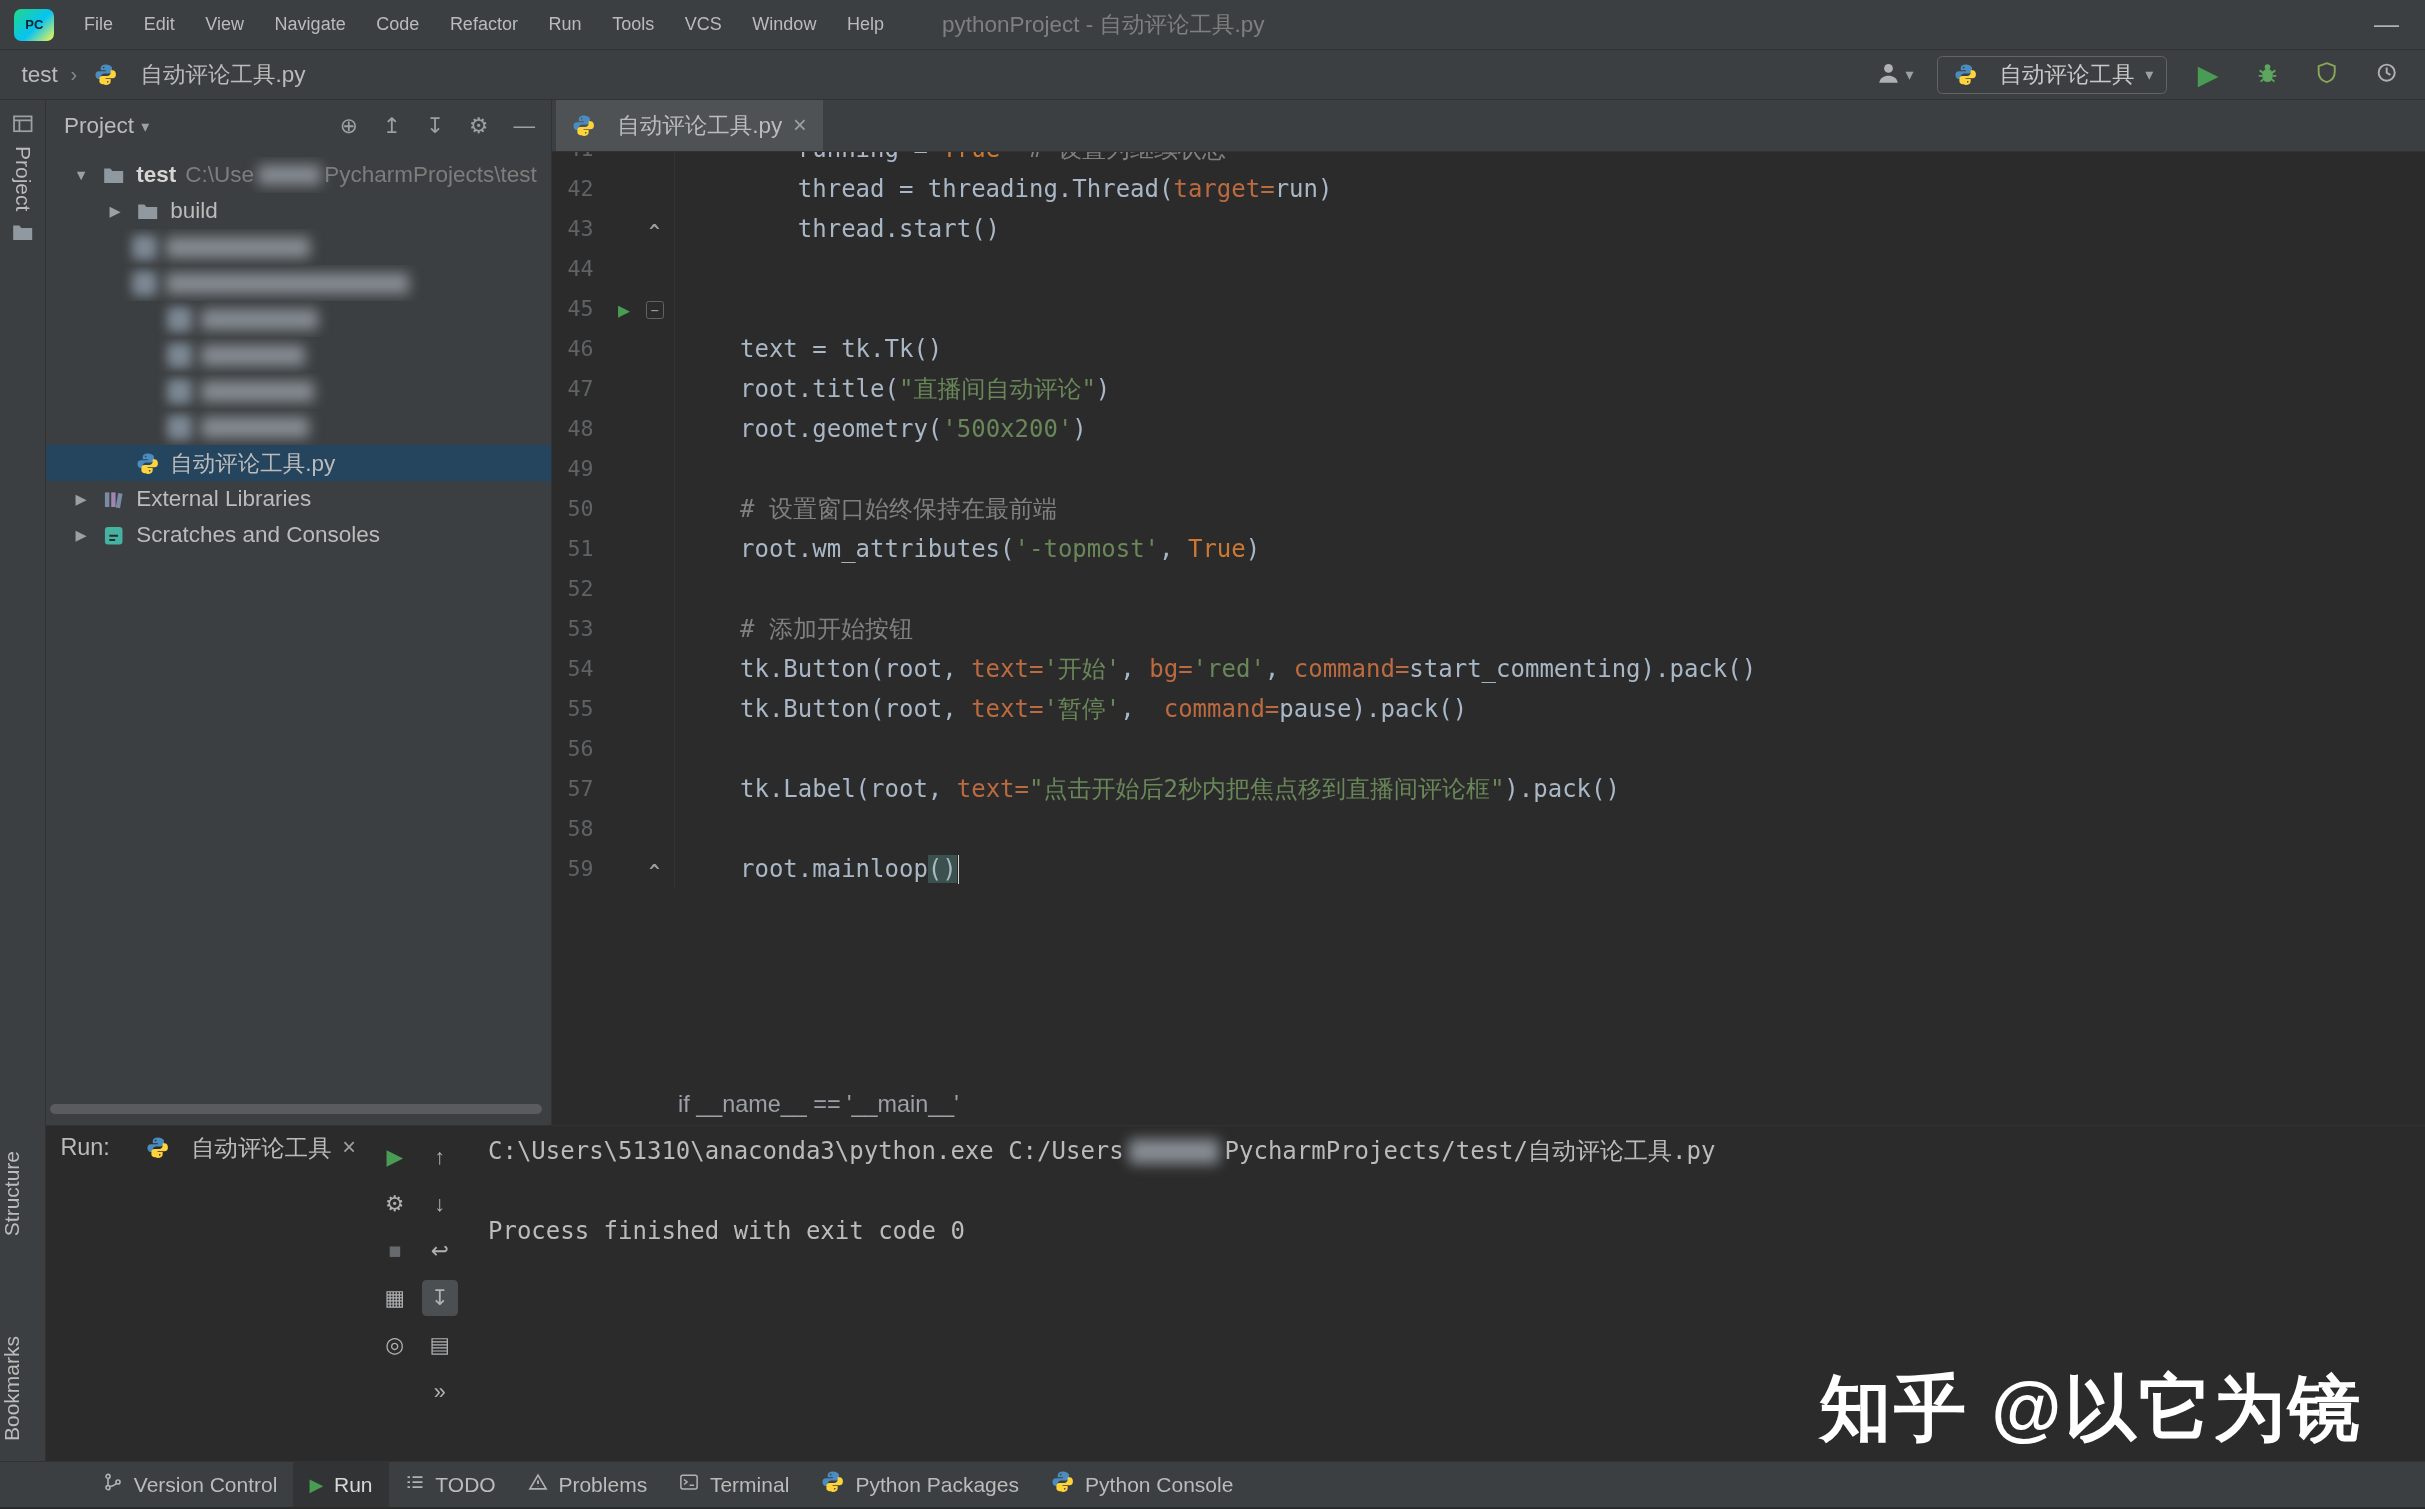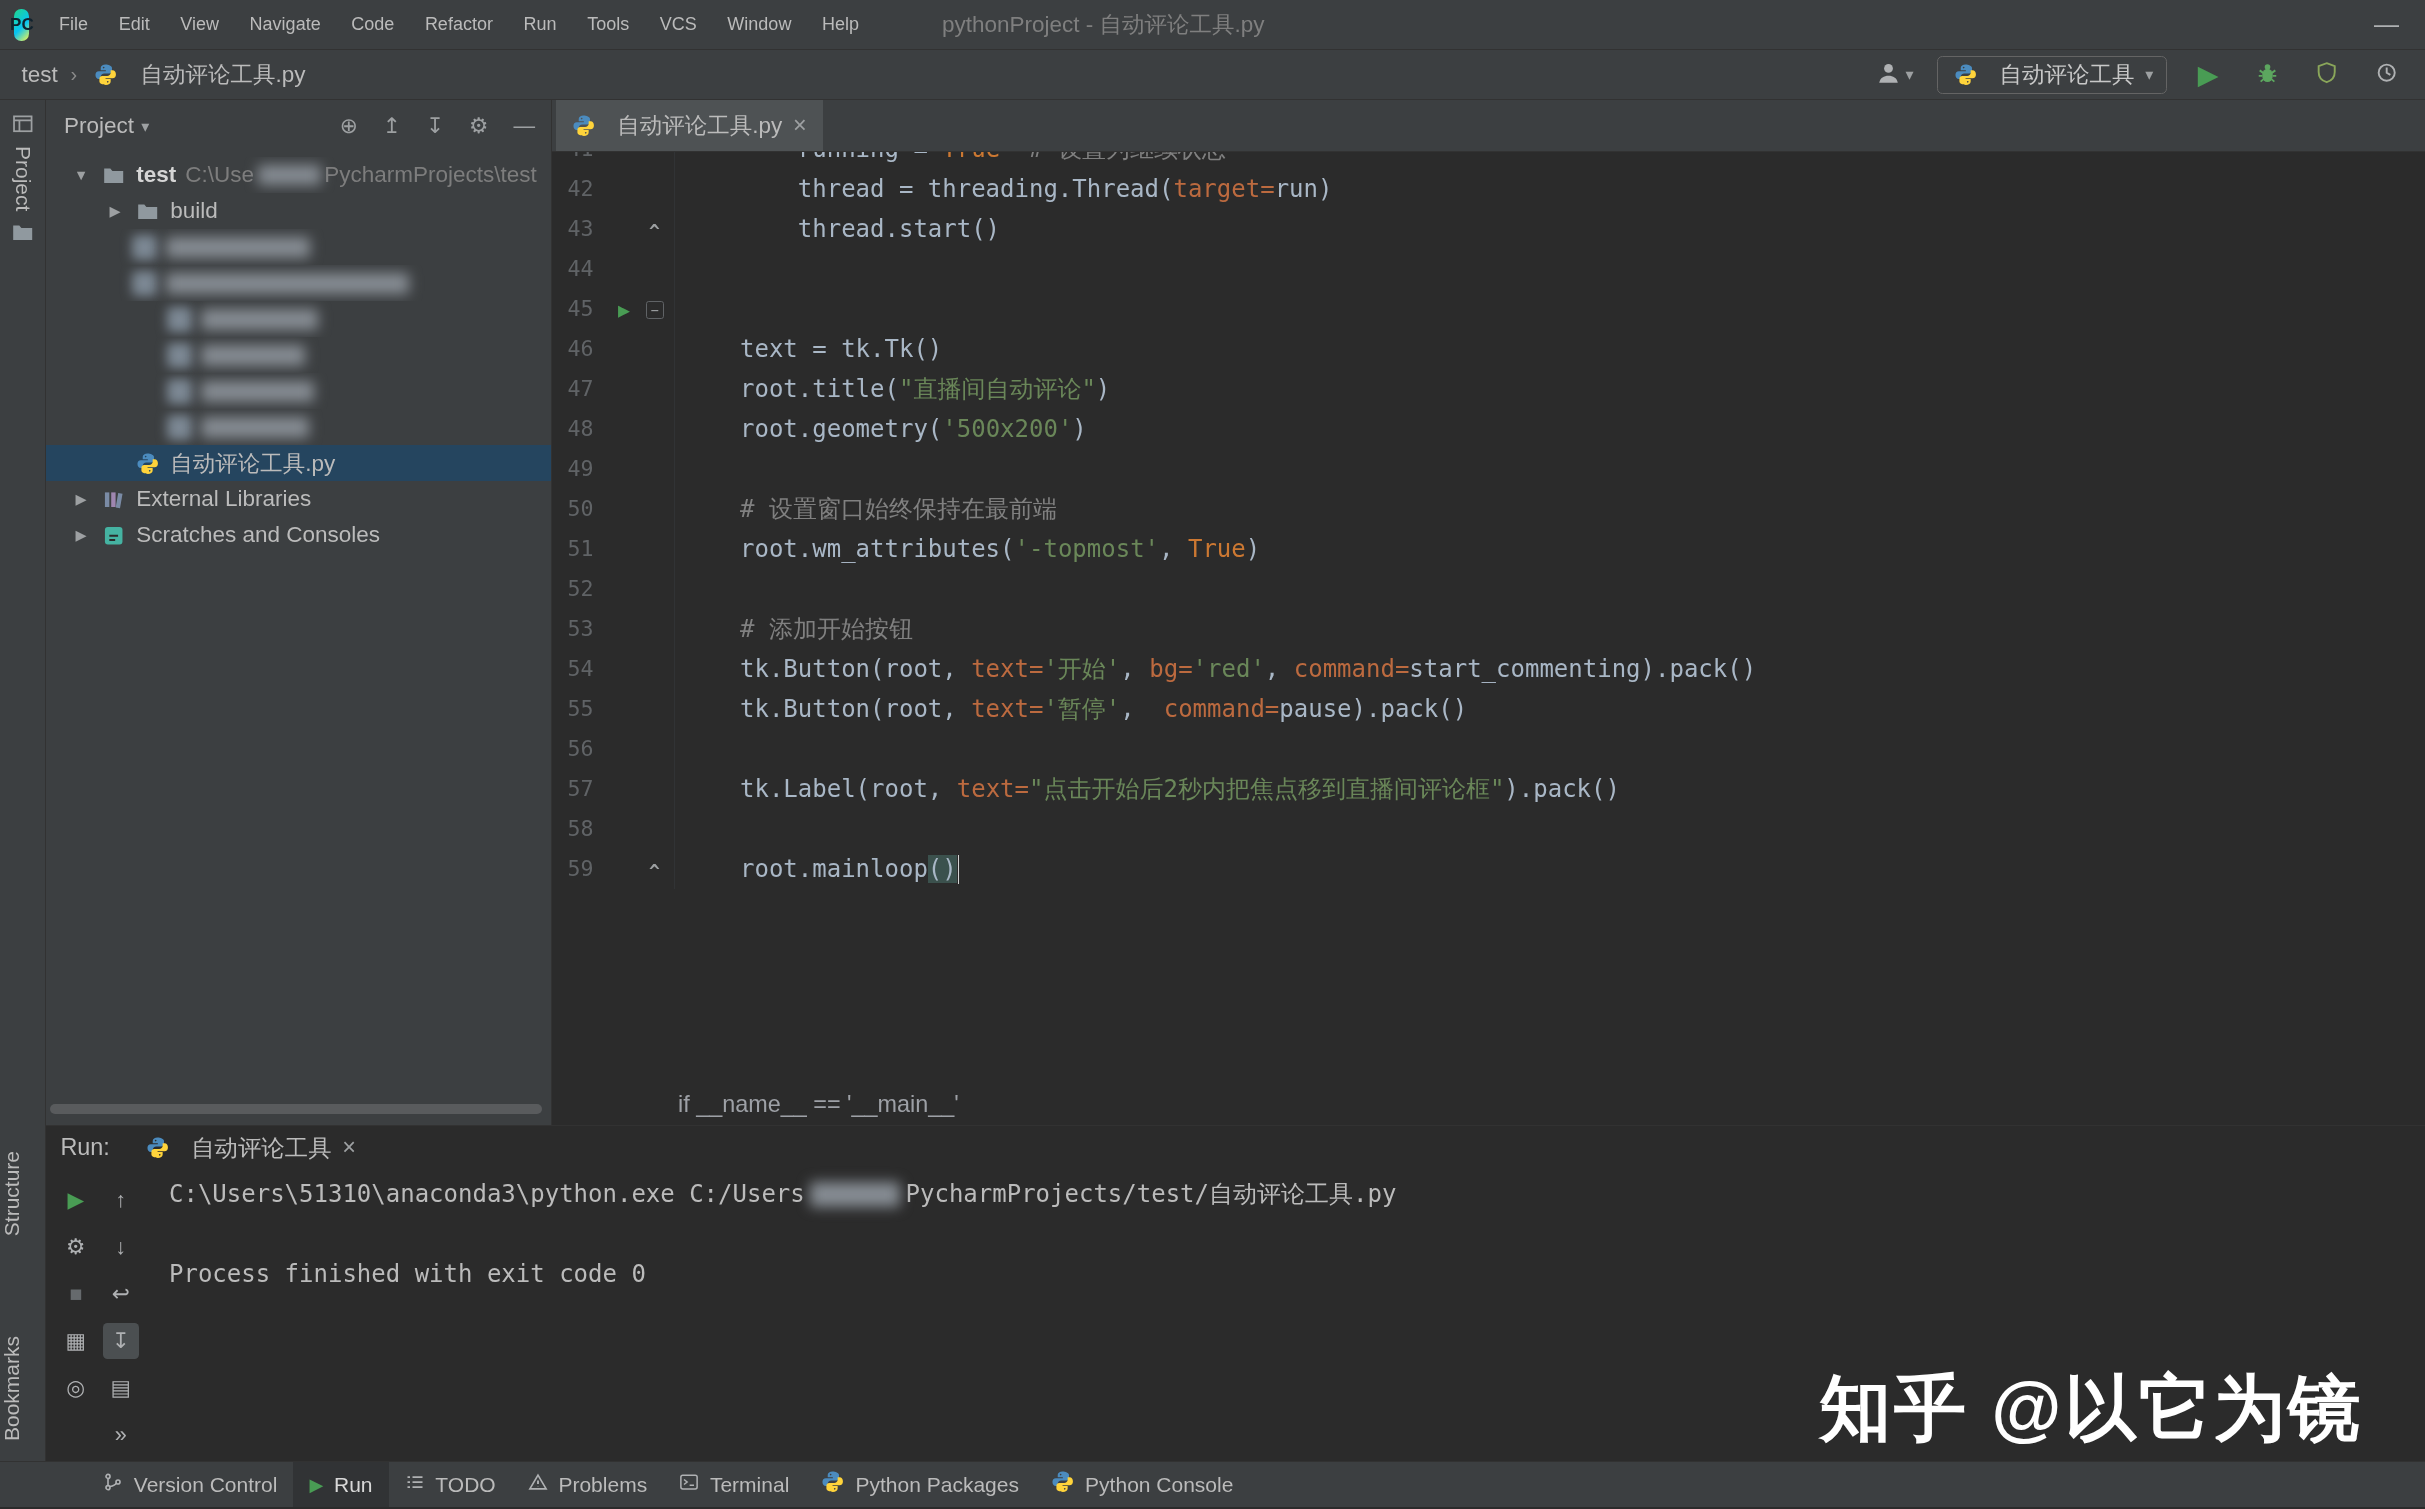--- a/index.html
+++ b/index.html
@@ -1,23 +1,23 @@
 <!DOCTYPE html>
 <html style="font-size:14.4px"><head>
 <meta charset="utf-8">
 <style>
   * { margin:0; padding:0; box-sizing:border-box; }
   html,body { width:2426px; height:1509px; }
   body { background:#2b2b2b; font-family:"Liberation Sans", sans-serif; color:#bbbbbb; overflow:hidden; position:relative; }
 
   
   .menubar { height:50px; background:#3c3f41; border-bottom:0.9px solid #323232; display:flex; align-items:center; position:relative; }
-  .logo { width:15px; height:32px; border-radius:7.2px; margin:0 14.4px 0 14.4px;
+  .logo { width:40px; height:32px; border-radius:7.2px; margin:0 14.4px 0 14.4px;
           background:linear-gradient(135deg,#21d789 0%,#07c3f2 55%,#fcf84a 100%);
-          display:flex; align-items:center; justify-content:center; font-size:17px; font-weight:bold; color:#10222e; }
+          display:flex; align-items:center; justify-content:center; font-size:13px; font-weight:bold; color:#10222e; }
   .menu-item { padding:0 15.3px; font-size:18px; color:#bbbbbb; height:100%; display:flex; align-items:center; }
   .win-title { position:absolute; left:942px; font-size:22.5px; color:#7f7f7f; }
   .win-min { position:absolute; right:27px; font-size:25px; color:#afb1b3; }
 
   
   .navbar { height:50px; background:#3c3f41; border-bottom:0.9px solid #323232; display:flex; align-items:center; padding:0 21.6px; }
   .crumbs { display:flex; align-items:center; gap:12.6px; font-size:22.5px; color:#bbbbbb; }
   .crumb-sep { color:#8c8c8c; font-size:20px; }
   .nav-right { margin-left:auto; display:flex; align-items:center; gap:23.4px; }
   .person-wrap { display:flex; align-items:center; gap:3.6px; }
@@ -73,21 +73,21 @@
   .foldup { font-size:18px; color:#9da0a2; font-weight:bold; }
   .ltext { white-space:pre; padding-left:7.2px; color:#a9b7c6; }
   .seg.p { color:#a9b7c6; } .seg.k { color:#cc7832; } .seg.s { color:#6a8759; }
   .seg.c { color:#808080; } .seg.n { color:#bc6a3f; }
   .seg.m { background:#3b514d; color:#a9b7c6; }
   .seg.sq { text-decoration:underline; text-decoration-style:wavy; text-decoration-color:#4c8a43; text-decoration-thickness:1.8px; text-underline-offset:6.3px; }
   .ecaret { display:inline-block; width:1.8px; height:29px; background:#d4d4d4; vertical-align:middle; margin-left:0.9px; }
   .ed-breadcrumb { height:41px; flex:none; line-height:41px; padding-left:126px; font-size:23.4px; color:#9da0a6; }
 
   
-  .run-panel { height:335px; flex:none; border-top:0.9px solid #323232; background:#2b2b2b; display:flex; flex-direction:column; }
+  .run-panel { height:335px; flex:none; border-top:0.9px solid #323232; background:#2b2b2b; display:flex; }
   .run-header { height:43px; flex:none; display:flex; align-items:center; padding-left:14.4px; font-size:23.4px; color:#bbbbbb; }
   .run-label { margin-right:23.4px; }
   .run-tab { display:flex; align-items:center; gap:10.8px; padding:0 9px; }
   .run-body { flex:1; display:flex; min-height:0; }
   .run-toolbar { width:105px; flex:none; display:grid; grid-template-columns:45px 45px; grid-auto-rows:47px; padding:7.2px 0 0 7.2px; justify-items:center; align-items:center; }
   .rt-btn { width:36px; height:36px; display:flex; align-items:center; justify-content:center; font-size:21.6px; color:#afb1b3; border-radius:4.5px; }
   .rt-btn.green { color:#499c54; }
   .rt-btn.dim { color:#666a6d; }
   .rt-btn.active { background:#4b4f51; }
   .console { flex:1; font-family:"DejaVu Sans Mono", monospace; font-size:24px; line-height:40px; padding:5.4px 0 0 18px; color:#bbbbbb; }

